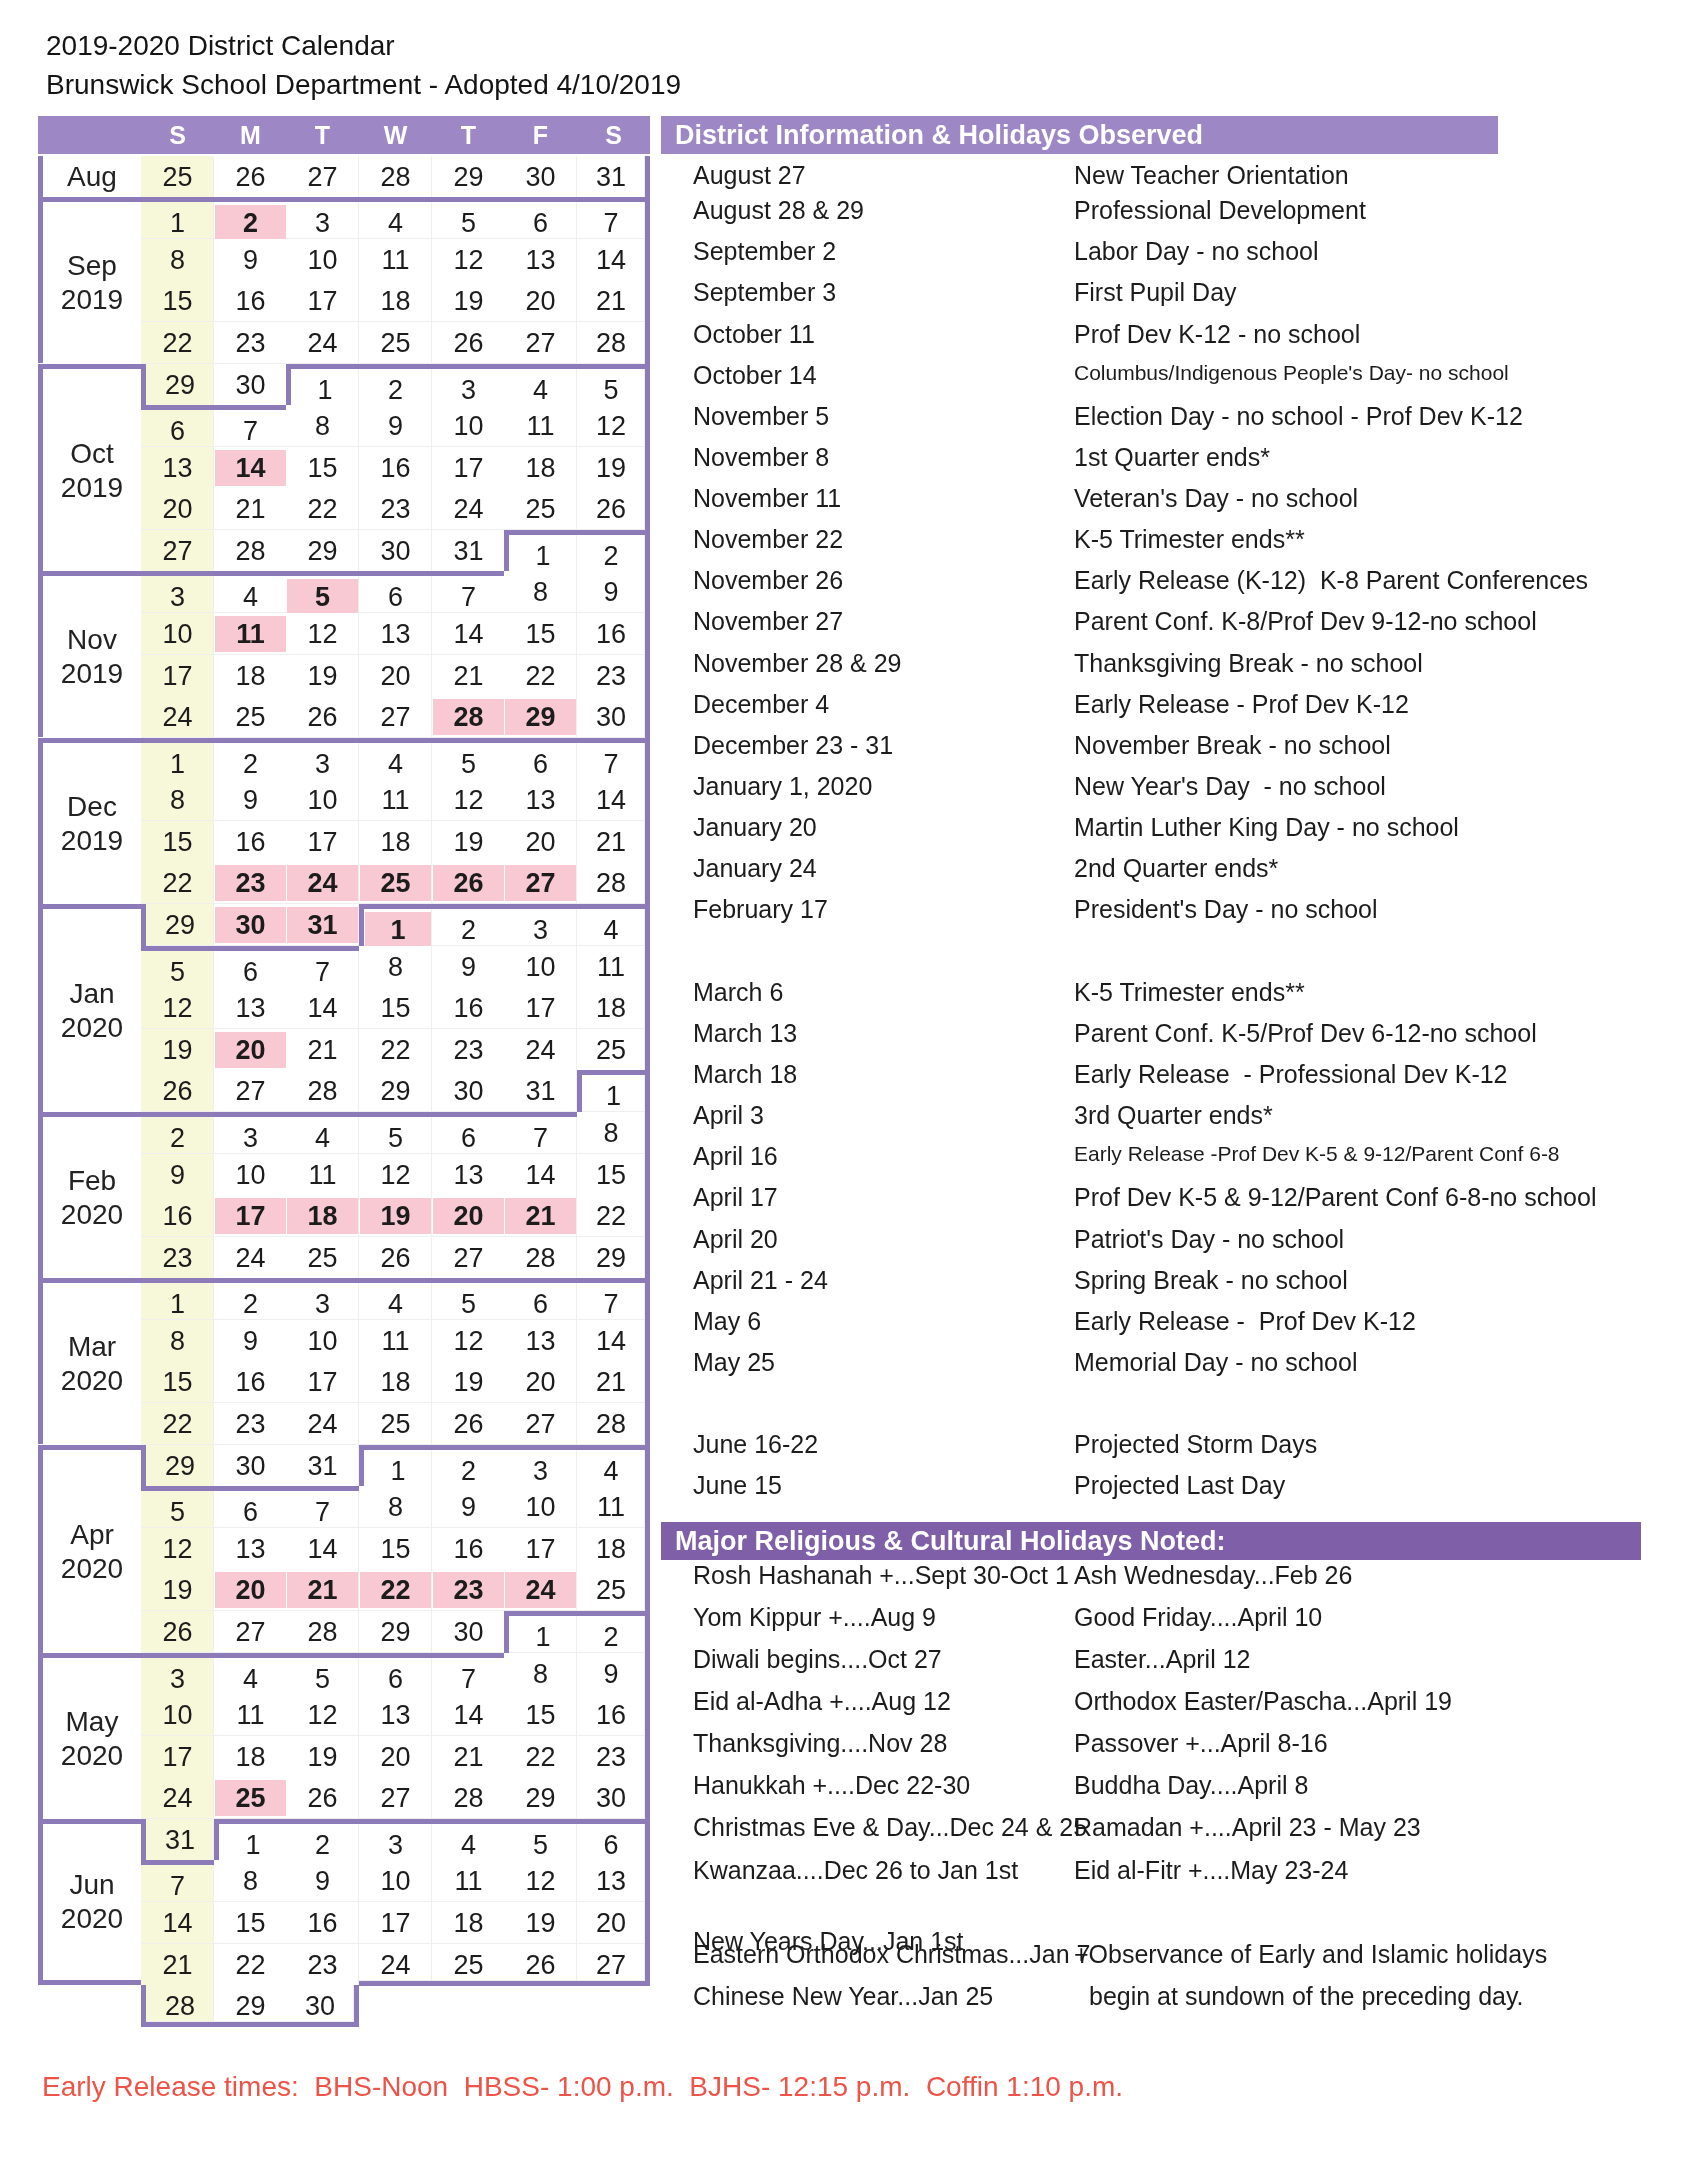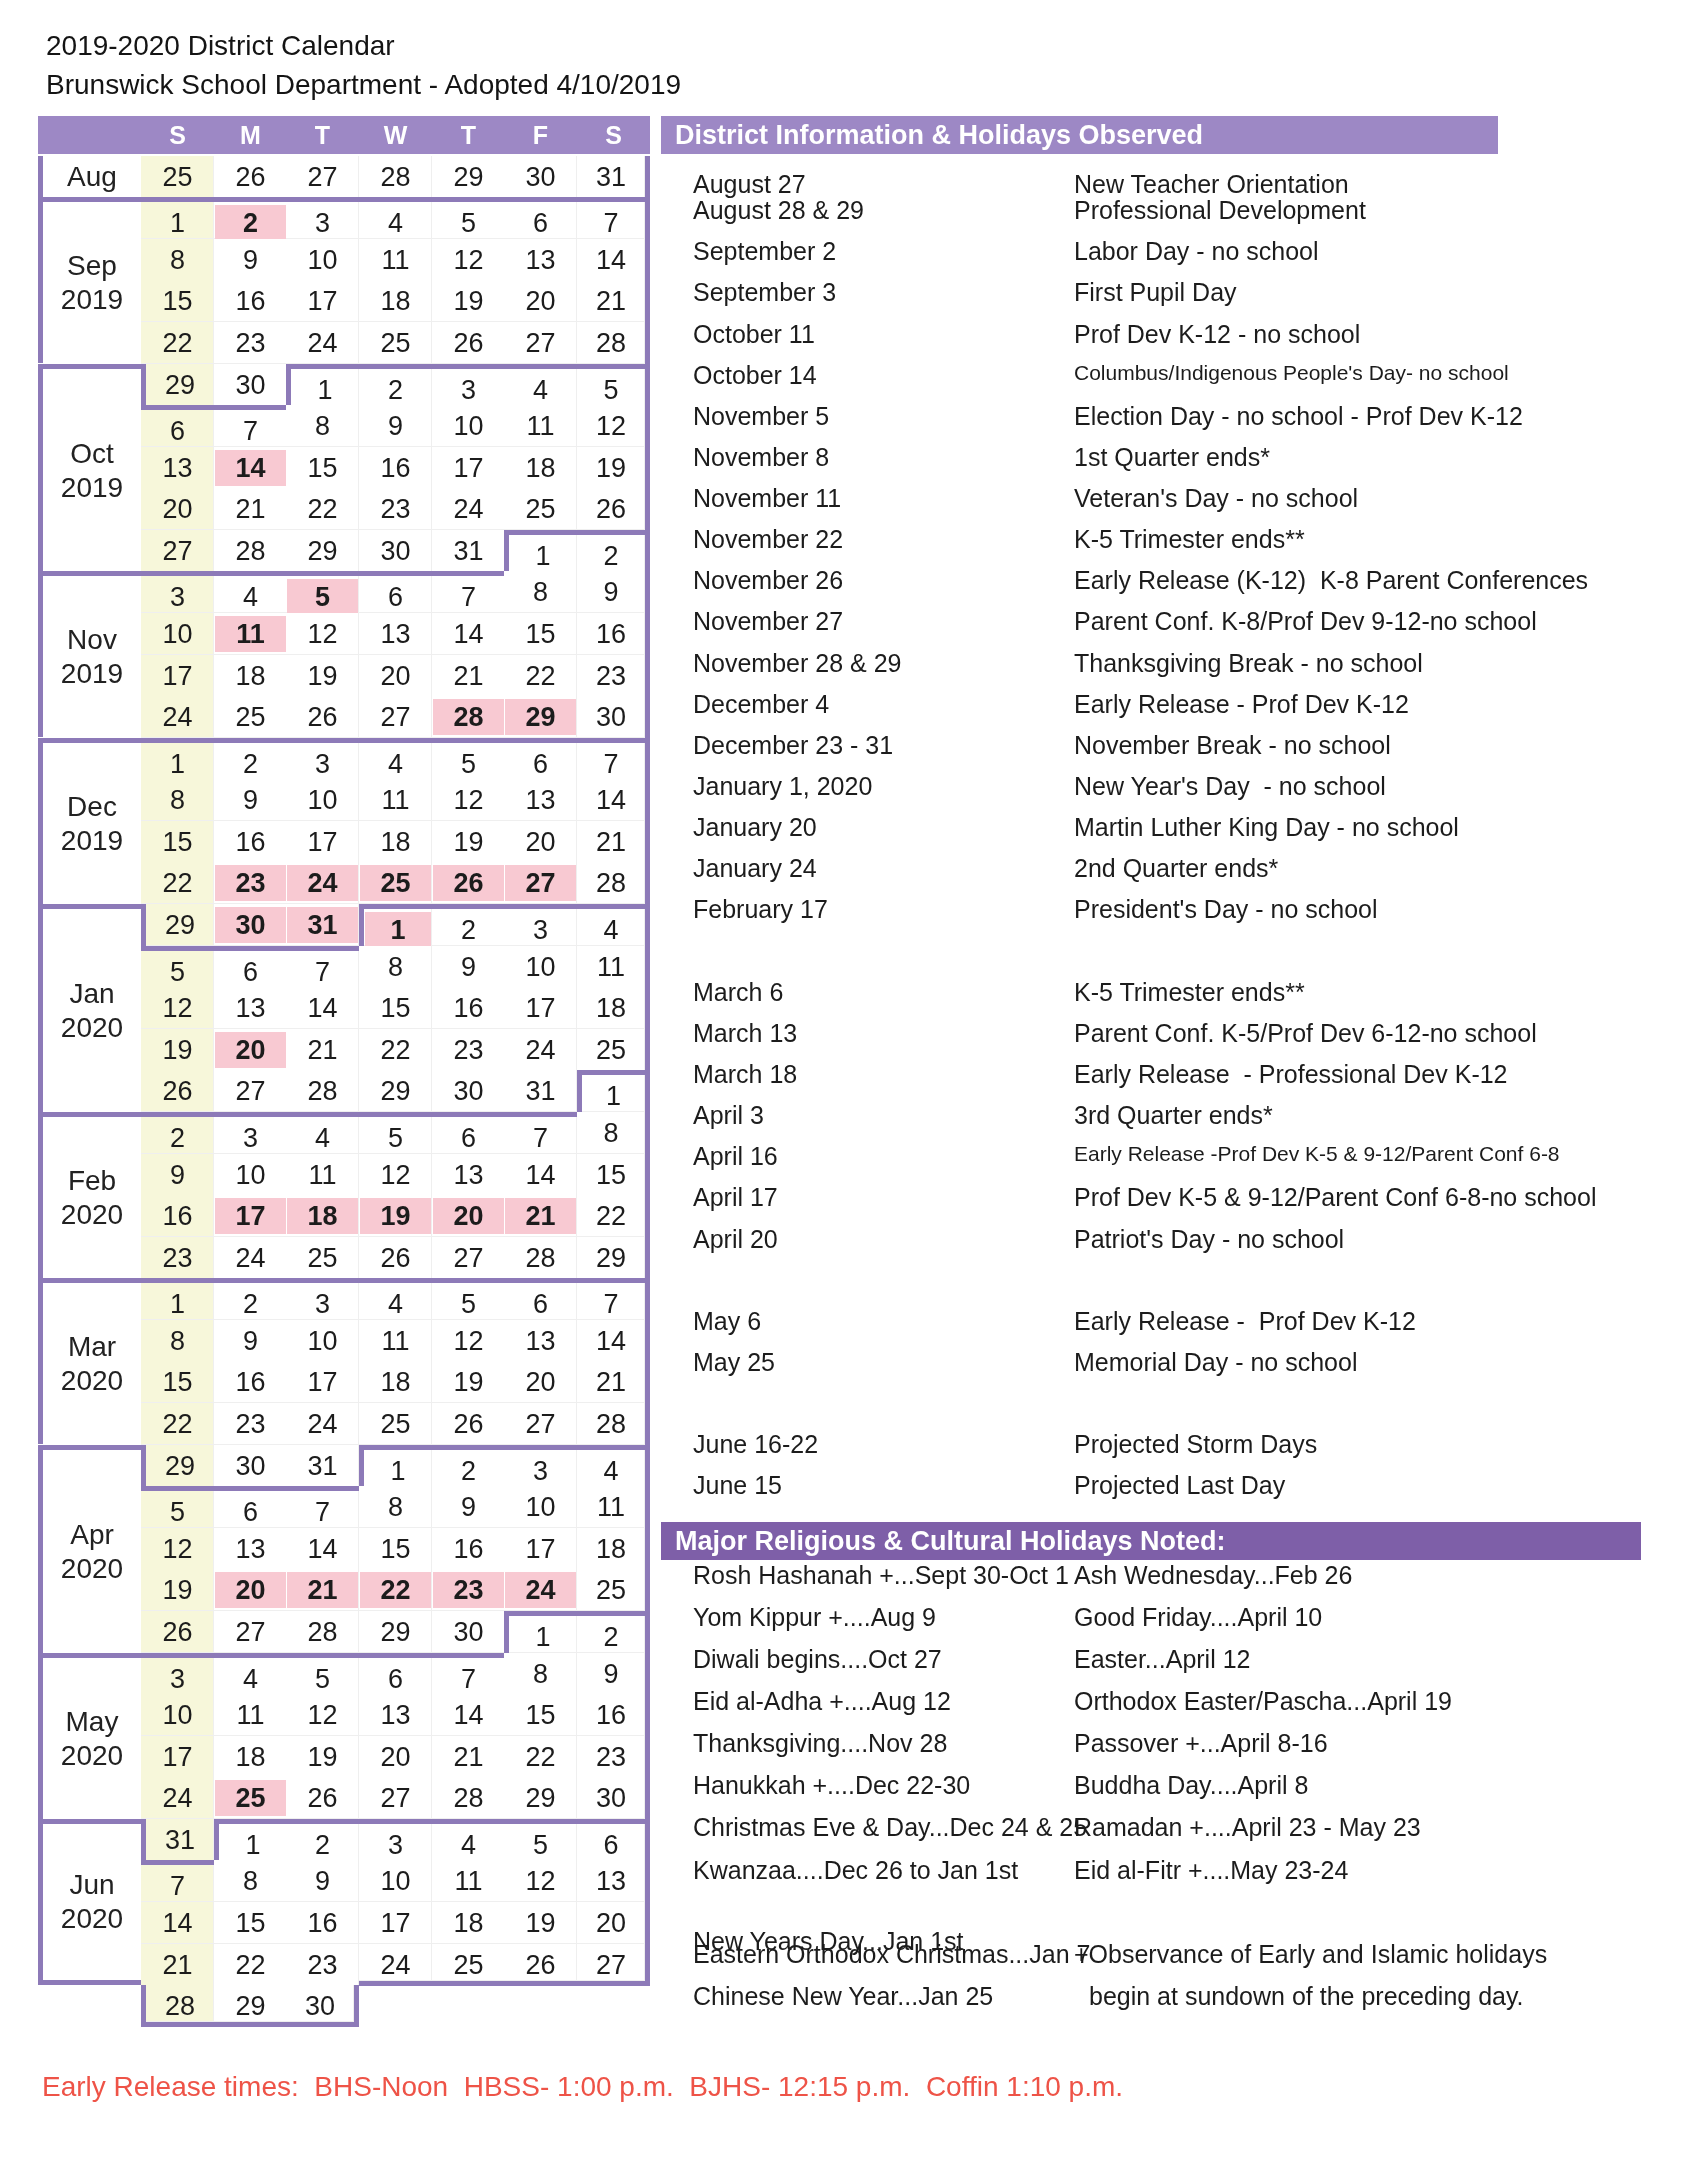--- a/index.html
+++ b/index.html
@@ -1027,21 +1027,21 @@
       <div class="dcell" style="left: 176px; top: 1869px; width: 73px; height: 42px; border-bottom: 5px solid rgb(141, 122, 184);">
         <span>29</span>
       </div>
       <div class="dcell" style="left: 248px; top: 1869px; width: 73px; height: 42px; border-right: 5px solid rgb(141, 122, 184); border-bottom: 5px solid rgb(141, 122, 184);">
         <span>30</span>
       </div>
     </div>
 
   <div id="bar1" class="bar" style="left:661px;top:116px;width:837px;">District Information &amp; Holidays Observed</div>
   <div id="district-list" class="abs" style="left:661px;top:155px;width:1022px;height:1366px;">
-      <div class="prow" style="top: 15px; height: 41px;">
+      <div class="prow" style="top: 6px; height: 41px;">
         <span class="pdate">August 27</span>
         <span class="pevent">New Teacher Orientation</span>
       </div>
       <div class="prow" style="top: 41px; height: 41px;">
         <span class="pdate">August 28 &amp; 29</span>
         <span class="pevent">Professional Development</span>
       </div>
       <div class="prow" style="top: 82px; height: 41px;">
         <span class="pdate">September 2</span>
         <span class="pevent">Labor Day - no school</span>
@@ -1130,20 +1130,24 @@
         <span class="pdate">April 16</span>
         <span class="pevent small">Early Release -Prof Dev K-5 &amp; 9-12/Parent Conf 6-8</span>
       </div>
       <div class="prow" style="top: 1028px; height: 41px;">
         <span class="pdate">April 17</span>
         <span class="pevent">Prof Dev K-5 &amp; 9-12/Parent Conf 6-8-no school</span>
       </div>
       <div class="prow" style="top: 1070px; height: 41px;">
         <span class="pdate">April 20</span>
         <span class="pevent">Patriot's Day - no school</span>
+      </div>
+      <div class="prow" style="top: 1111px; height: 41px;">
+        <span class="pdate">April 21 - 24</span>
+        <span class="pevent">Spring Break - no school</span>
       </div>
       <div class="prow" style="top: 1152px; height: 41px;">
         <span class="pdate">May 6</span>
         <span class="pevent">Early Release -  Prof Dev K-12</span>
       </div>
       <div class="prow" style="top: 1193px; height: 41px;">
         <span class="pdate">May 25</span>
         <span class="pevent">Memorial Day - no school</span>
       </div>
       <div class="prow" style="top: 1275px; height: 41px;">

